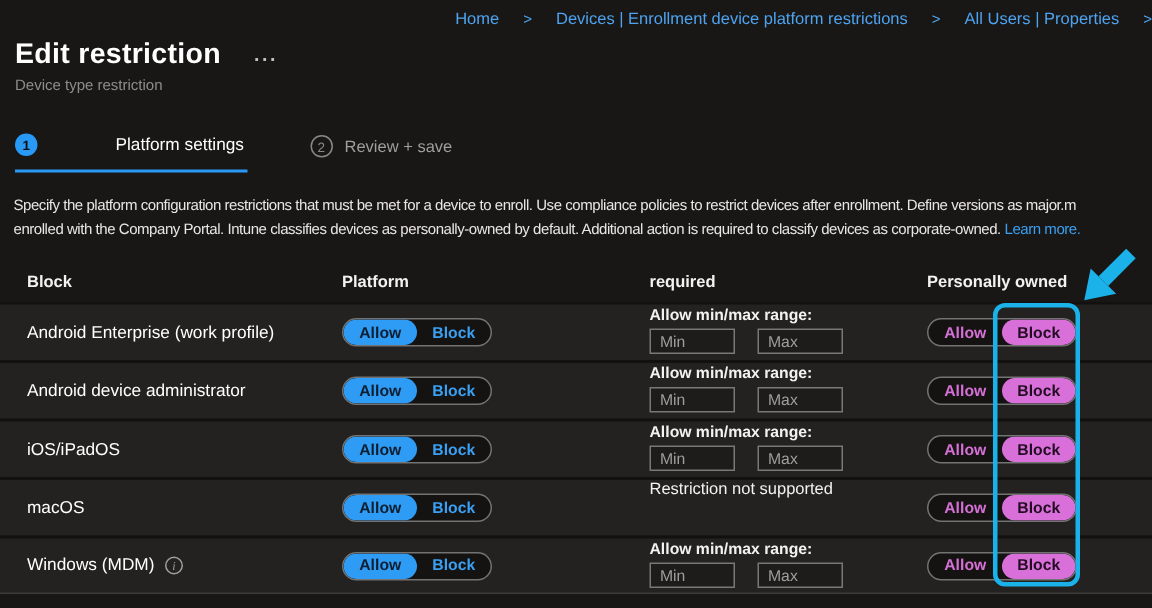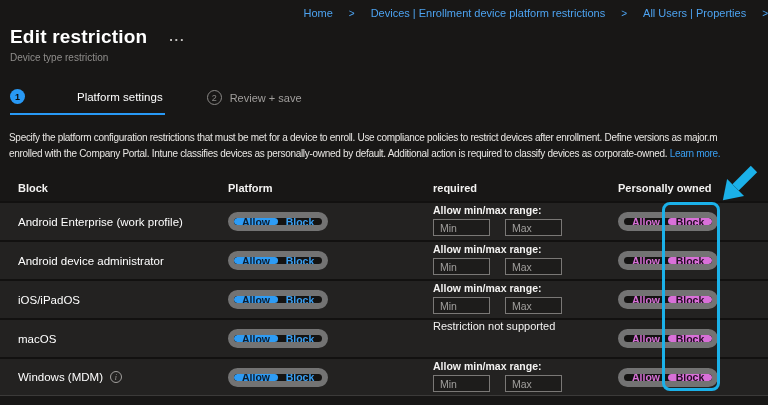--- a/index.html
+++ b/index.html
@@ -40,21 +40,21 @@
   .hdr-platform { padding-left:10px; }
   .hdr-versions { padding-left:8px; }
   .hdr-po { padding-left:8px; }
   .row { height:39px; background:#232221; border-top:2px solid #121110; align-items:center; }
   .rows-host .row:last-child { border-bottom:1px solid #3b3a39; }
   .type-cell { padding-left:18px; font-size:11.5px; color:#ffffff; display:flex; align-items:center; gap:7px; }
   .info-icon { width:12px; height:12px; border:1px solid #a19f9d; border-radius:50%; color:#a19f9d; font-size:8px; font-style:italic; display:inline-flex; align-items:center; justify-content:center; cursor:pointer; font-family:"Liberation Serif", serif; }
   
   .cell-platform { padding-left:10px; }
   .cell-po { padding-left:8px; }
-  .toggle { width:100px; height:19px; border:6px solid #737373; border-radius:10px; background:#141312; display:flex; overflow:hidden; }
+  .toggle { width:100px; height:19px; border:1px solid #737373; border-radius:10px; background:#141312; display:flex; overflow:hidden; }
   .seg { flex:1; display:flex; align-items:center; justify-content:center; font-size:10.5px; font-weight:bold; border-radius:9px; cursor:pointer; }
   .toggle.blue .seg.sel { background:#2e9cf5; color:#0e1e30; }
   .toggle.blue .seg.unsel { color:#3aa0f3; }
   .toggle.magenta .seg.sel { background:#d970d9; color:#230c23; }
   .toggle.magenta .seg.unsel { color:#d670d6; }
   
   .cell-versions { padding-left:8px; align-self:stretch; display:flex; flex-direction:column; justify-content:flex-start; }
   .minmax { padding-top:1px; }
   .v-label { font-size:10.5px; font-weight:bold; color:#f3f2f1; margin-bottom:3px; }
   .v-inputs { display:flex; gap:15px; }

